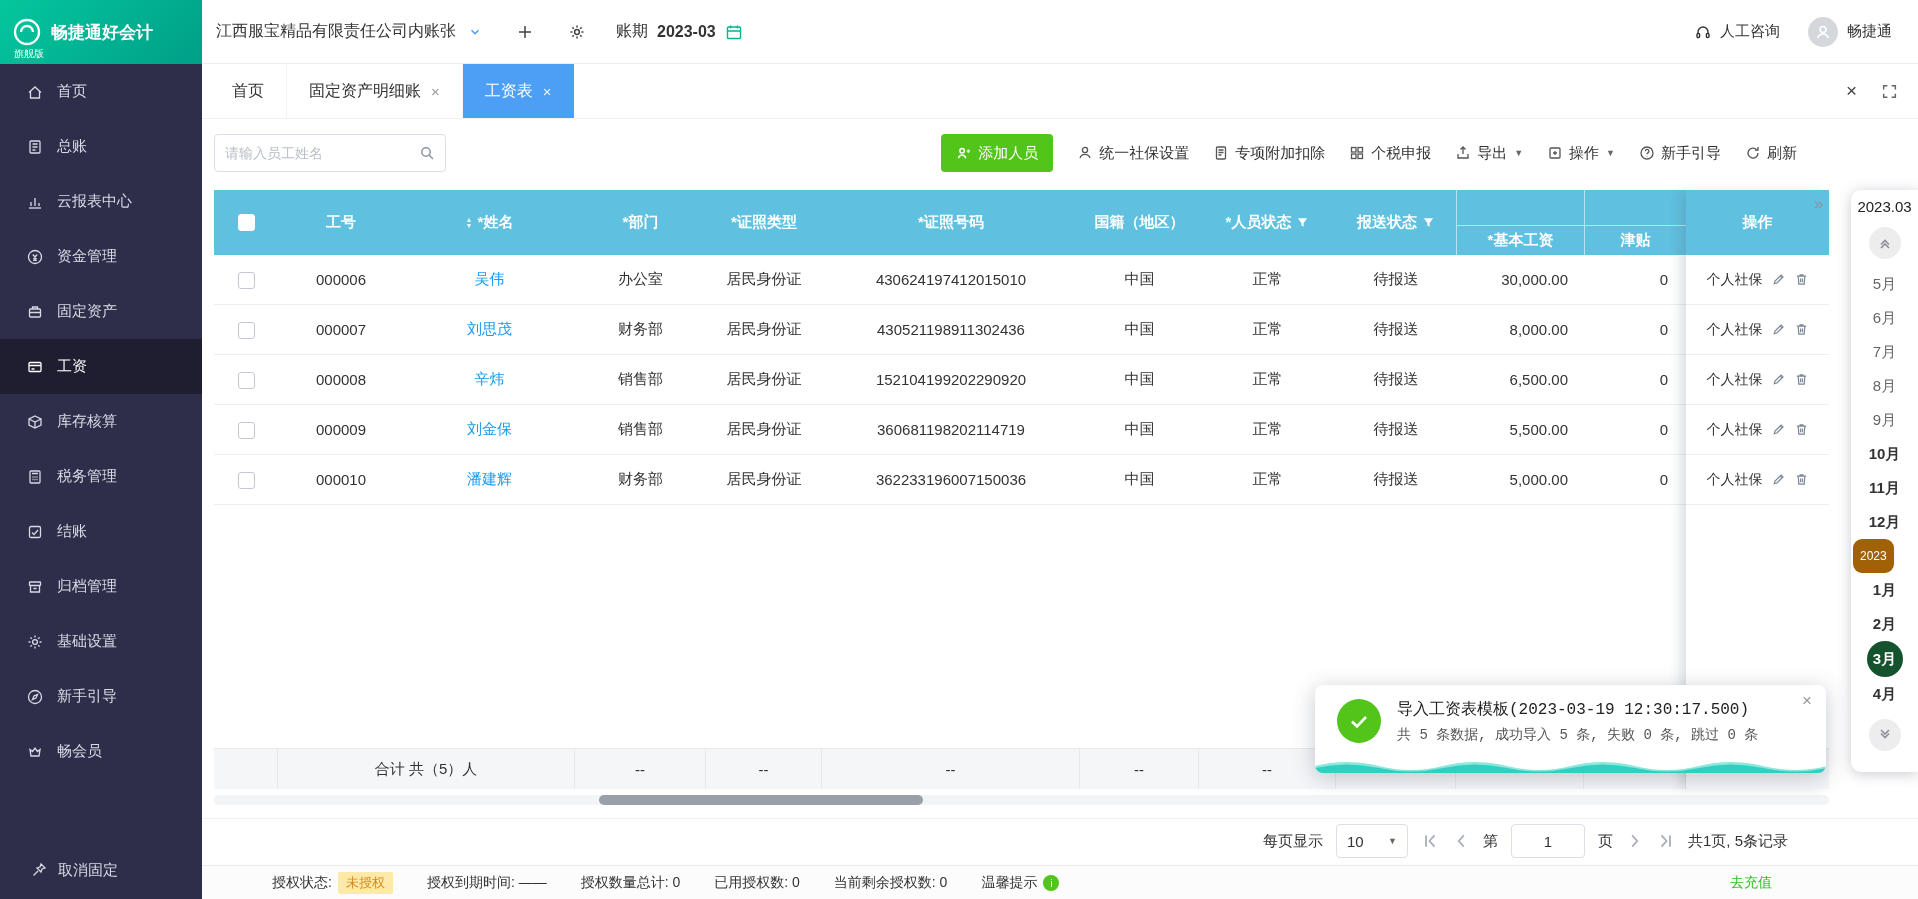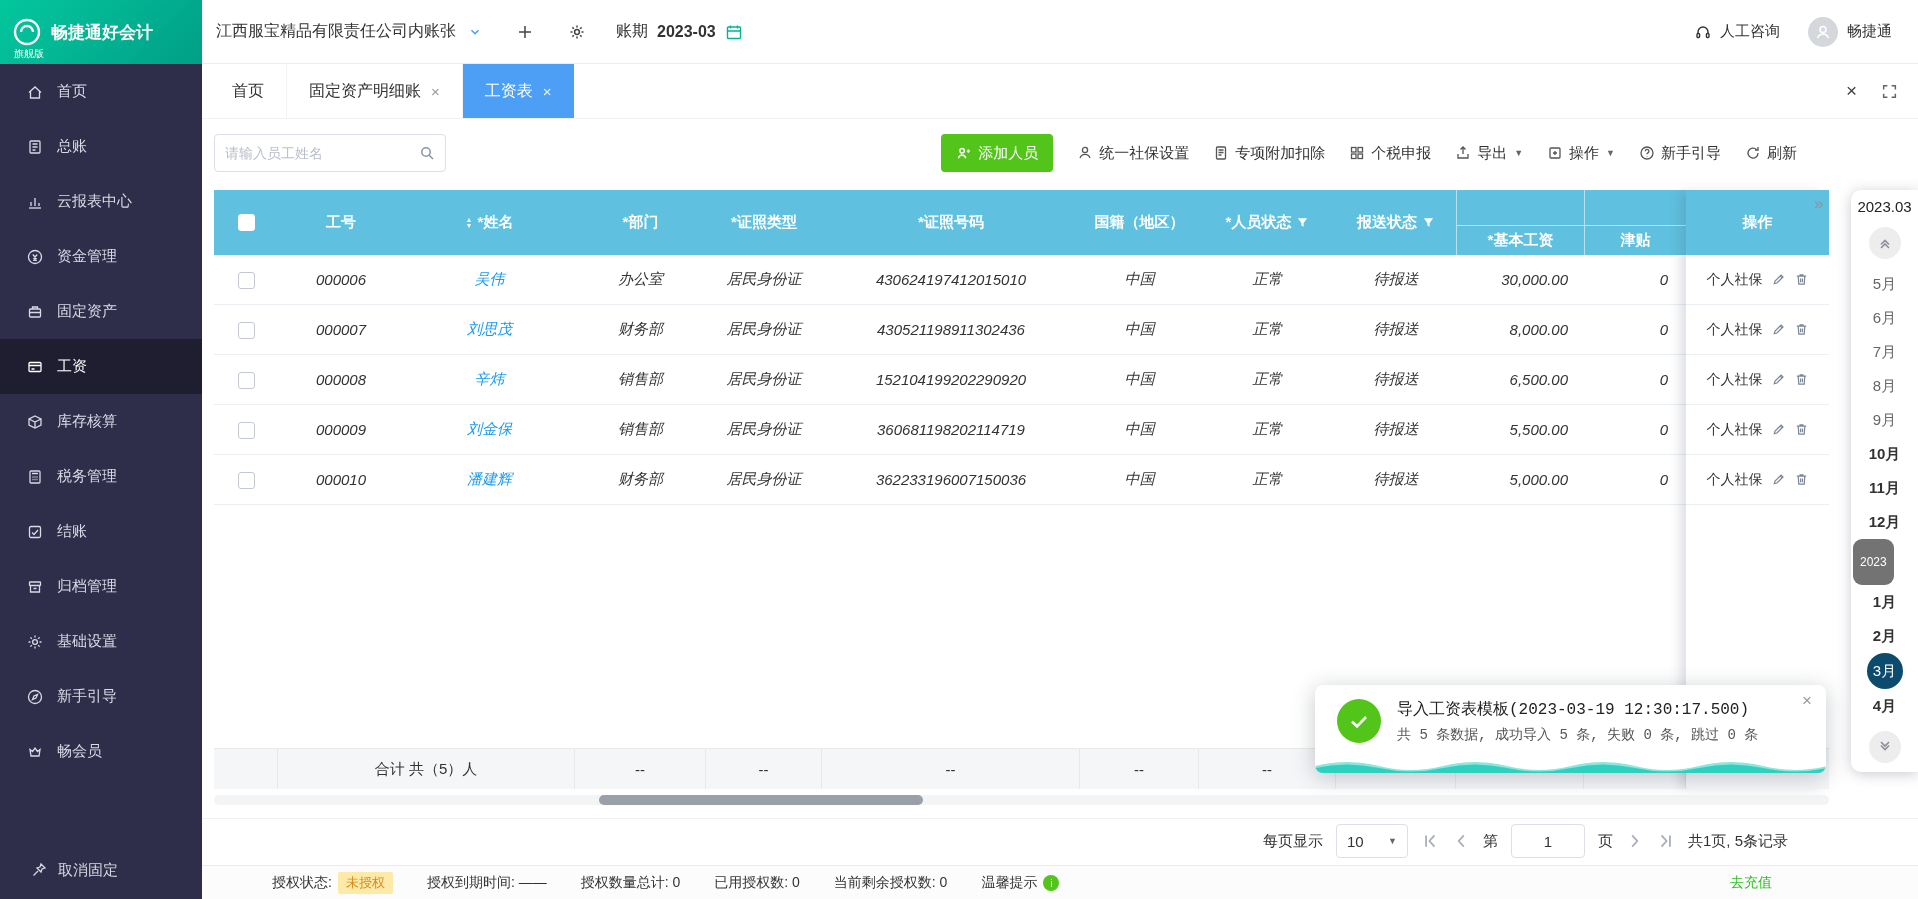--- a/index.html
+++ b/index.html
@@ -60,21 +60,21 @@
   .table-wrap { position:absolute; left:12px; top:71px; width:1615px; height:599px; }
   .cols { display:grid; grid-template-columns:64px 126px 171px 131px 116px 258px 119px 137px 120px 128px 1fr; }
   .scroll-area { position:absolute; left:0; top:0; bottom:0; right:143px; overflow:hidden; }
   .thead { height:65px; background:#5fc0df; color:#fff; }
   .th { display:flex; align-items:center; justify-content:center; gap:5px; font-size:15px; font-weight:bold; overflow:hidden; }
   .th.split { flex-direction:column; align-items:stretch; justify-content:flex-start; gap:0; border-left:1px solid rgba(255,255,255,.55); }
   .split .spacer { height:36px; border-bottom:1px solid rgba(255,255,255,.55); }
   .split .lbl { height:29px; display:flex; align-items:center; justify-content:center; }
   .sort { display:inline-flex; flex-direction:column; line-height:6px; font-size:7px; color:rgba(255,255,255,.9); cursor:pointer; }
   .funnel { width:13px; height:13px; cursor:pointer; }
-  .trow { height:50px; align-items:center; border-bottom:1px solid #ebeef2; font-size:15px; color:#333;font-style:italic; }
+  .trow { height:50px; align-items:center; border-bottom:1px solid #ebeef2; font-size:15px; color:#333; }
   .td { text-align:center; overflow:hidden; white-space:nowrap; }
   .td.name { color:#1b9aee; cursor:pointer; }
   .td.num { text-align:right; padding-right:16px; }
   .td.num2 { text-align:right; padding-right:18px; }
   .cb { width:17px; height:17px; border:1px solid #c3c8d2; border-radius:3px; background:#fff; display:inline-block; vertical-align:middle; cursor:pointer; }
   .cb.head { border-color:#fff; background:#fff; }
   .summary-row { position:absolute; left:0; right:0; bottom:0; height:41px; background:#f5f6f8; border-top:1px solid #e9e9e9; font-size:15px; color:#333; align-items:stretch; }
   .summary-row .cell { display:flex; align-items:center; justify-content:center; border-right:1px solid #e8e8e8; }
   .summary-row .lblcell { grid-column:2 / 4; }
   .frozen { position:absolute; right:0; top:0; bottom:0; width:143px; background:#fff; box-shadow:-8px 0 10px -2px rgba(80,90,110,.18); display:flex; flex-direction:column; }
@@ -95,22 +95,22 @@
   .page-input { width:74px; height:34px; border:1px solid #dcdfe6; border-radius:4px; text-align:center; font-size:15px; color:#333; outline:none; }
 
   
   .rail-collapse { position:absolute; left:1814px; top:194px; font-size:17px; color:#8d93a0; cursor:pointer; z-index:9; }
   .month-rail { position:absolute; right:0; top:190px; width:67px; height:582px; background:#fff; border-radius:10px 0 0 10px; box-shadow:0 2px 14px rgba(60,70,90,.28); z-index:8; display:flex; flex-direction:column; align-items:center; padding-top:8px; }
   .rail-current { font-size:15px; color:#222; margin-bottom:4px; }
   .rail-btn { width:32px; height:32px; border-radius:50%; background:#ededed; display:flex; align-items:center; justify-content:center; margin:8px 0; cursor:pointer; flex:none; }
   .rail-btn svg { width:16px; height:16px; stroke:#8a8f99; fill:none; stroke-width:1.6; }
   .month { height:34px; display:flex; align-items:center; justify-content:center; font-size:15px; color:#666; cursor:pointer; width:36px; flex:none; }
   .month.bold { color:#333; font-weight:bold; }
-  .month.selected { background:#0c4a6e; color:#fff; border-radius:50%; height:36px; }
-  .year-badge { align-self:flex-start; margin-left:2px; background:#737373; color:#fff; font-size:12px; padding:16px 7px; border-radius:9px; line-height:1.2; flex:none; }
+  .month.selected { background:#14532d; color:#fff; border-radius:50%; height:36px;font-weight:bold; }
+  .year-badge { align-self:flex-start; margin-left:2px; background:#a16207; color:#fff; font-size:12px; padding:10px 7px; border-radius:9px; line-height:1.2; flex:none; }
 
   
   .toast { position:absolute; left:1315px; top:685px; width:511px; height:88px; background:#fff; border-radius:8px; box-shadow:0 4px 22px rgba(50,60,80,.28); z-index:20; overflow:hidden; }
   .toast-close { position:absolute; right:14px; top:6px; color:#999; font-size:17px; cursor:pointer; }
   .toast-body { display:flex; align-items:flex-start; gap:16px; padding:14px 20px 0 22px;font-family:Liberation Mono, monospace; }
   .toast-check { width:44px; height:44px; border-radius:50%; background:#52c41a; display:flex; align-items:center; justify-content:center; flex:none; }
   .toast-check svg { width:24px; height:24px; stroke:#fff; fill:none; stroke-width:2.6; }
   .toast-title { font-size:16px; color:#222; margin-bottom:6px; }
   .toast-msg { font-size:14px; color:#555; }
   .toast-wave { position:absolute; left:0; right:0; bottom:0; height:16px; }

